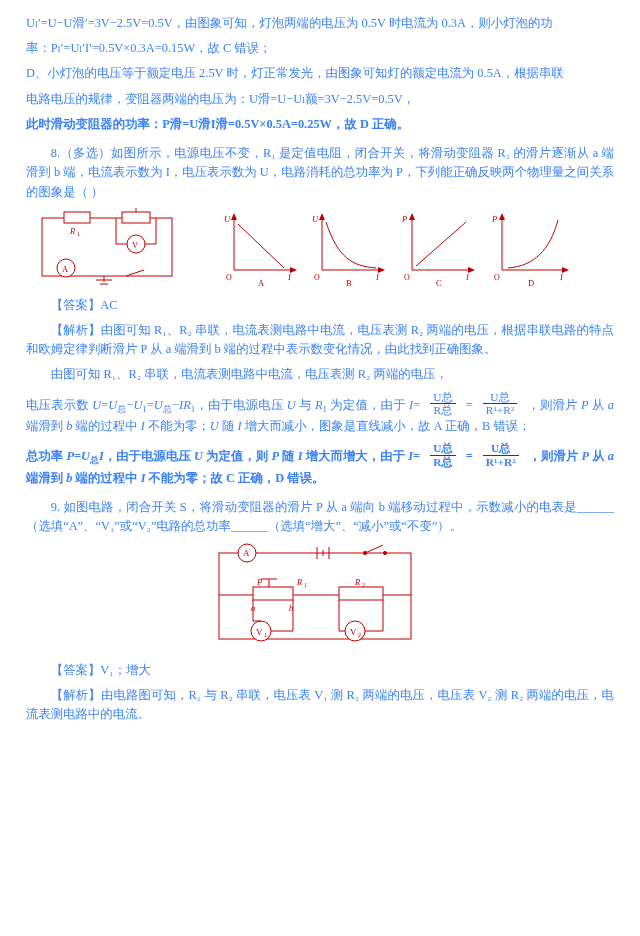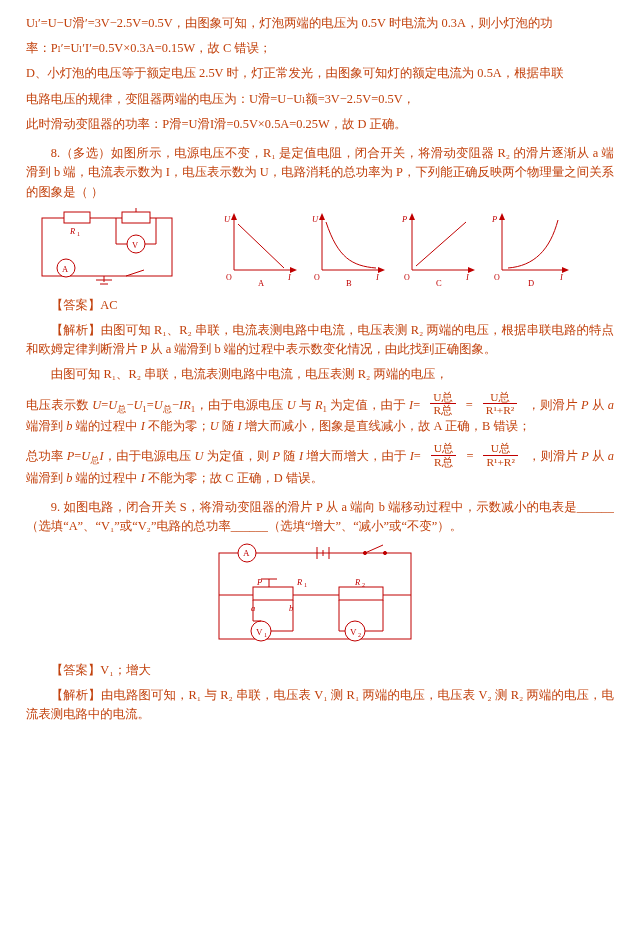--- a/index.html
+++ b/index.html
@@ -19,24 +19,24 @@
   .page {
     position: relative;
     width: 640px;
     height: 936px;
     padding: 14px 26px 0 26px;
     box-sizing: border-box;
   }
   .para {
     margin: 0 0 6px 0;
     text-align: justify;
-    color: #c2410c;
+    color: #3b82f6;
   }
   .indent { text-indent: 2em; }
-  .blk { margin-bottom: 9px; }
+  .blk { margin-bottom: 9px; font-weight: bold; }
   i, .it { font-style: italic; }
   .sub { font-size: 0.72em; vertical-align: sub; }
 
   
   .frac {
     display: inline-block;
     vertical-align: -0.55em;
     text-align: center;
     font-size: 0.92em;
     line-height: 1.12;

